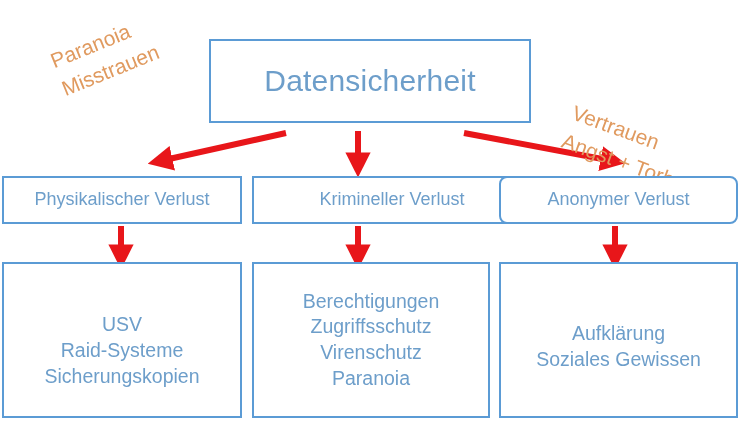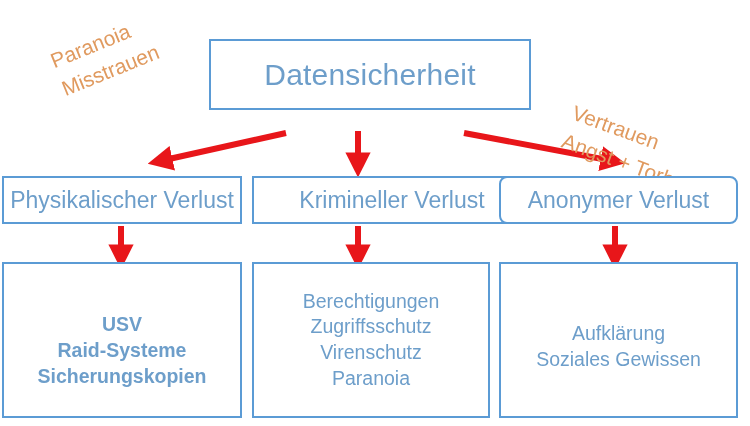--- a/index.html
+++ b/index.html
@@ -21,42 +21,42 @@
     display:flex;
     align-items:center;
     justify-content:center;
     text-align:center;
     line-height:1.32;
     font-weight:400;
   }
 
   
   #title-box{
-    left:209px;top:39px;width:322px;height:71px;
+    left:209px;top:39px;width:322px;height:84px;
     font-size:30px;
     letter-spacing:.2px;
   }
 
   
   .mid-box{
     top:176px;height:48px;
-    font-size:23px;
+    font-size:18px;
     justify-content:center;
   }
   #mid-left  {left:2px;  width:240px;}
   #mid-center{left:252px;width:280px;}
   #mid-right {left:499px;width:239px;border-radius:8px;}
 
   
   .bot-box{
     top:262px;height:156px;
     font-size:19.5px;
     align-items:center;
   }
-  #bot-left  {left:2px;  width:240px;font-weight:bold;}
+  #bot-left  {left:2px;  width:240px;}
   #bot-center{left:252px;width:238px;}
   #bot-right {left:499px;width:239px;}
 
   .stack{display:block;}
   .stack .ln{display:block;white-space:nowrap;}
   #bot-left .stack{padding-top:22px;}
   #bot-right .stack{padding-top:14px;}
 
   
   .annot{

